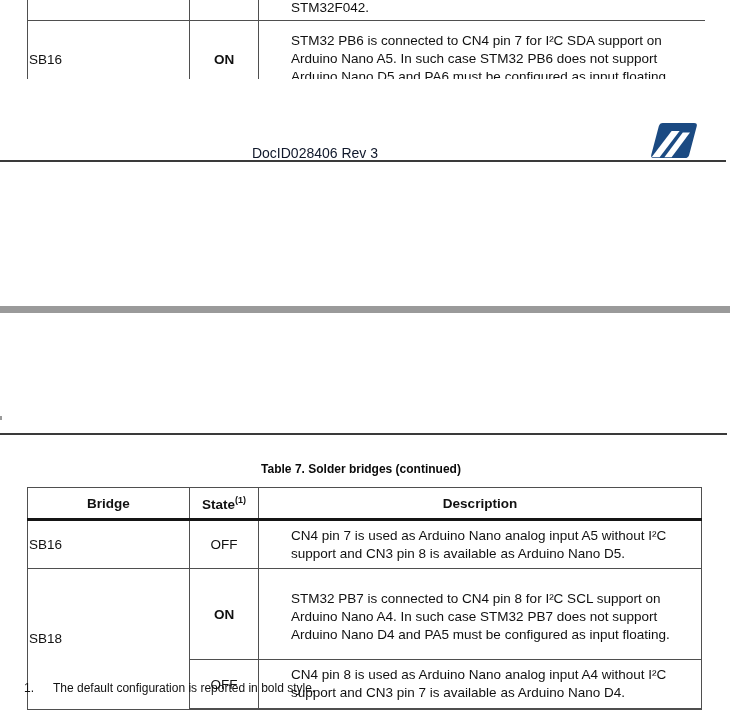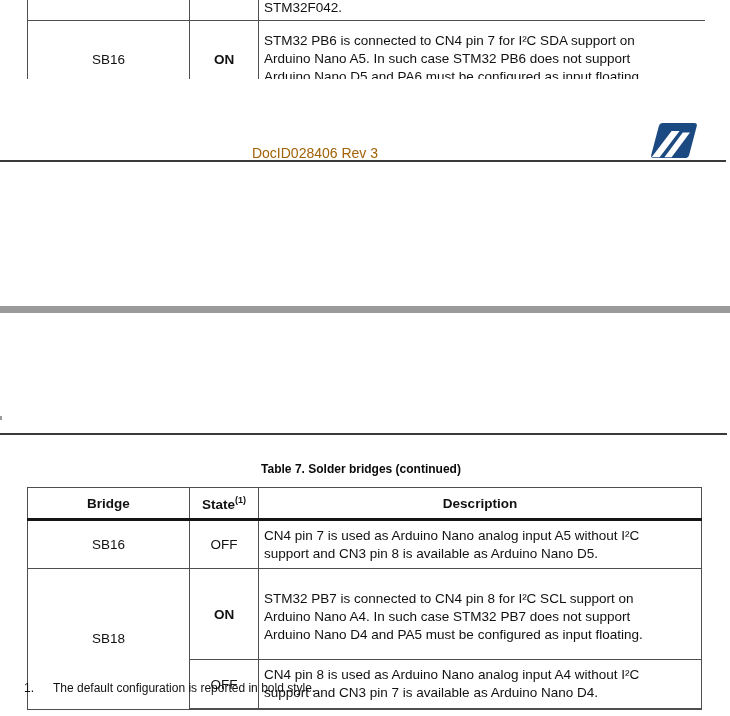--- a/index.html
+++ b/index.html
@@ -5,35 +5,35 @@
   html,body{margin:0;padding:0;background:#fff;}
   #screen{
     position:relative;width:730px;height:716px;background:#ffffff;overflow:hidden;
     font-family:"Liberation Sans","DejaVu Sans",sans-serif;color:#111;
   }
   
   table.doc-table{border-collapse:collapse;table-layout:fixed;width:675px;background:#fff;}
   table.doc-table td,table.doc-table th{
     border:1px solid #4f4f4f;font-size:13.5px;color:#111;overflow:hidden;
   }
-  .c-bridge{width:159px;text-align:center;vertical-align:middle;}
+  .c-bridge{width:159px;text-align:left;vertical-align:middle;}
   .c-state{width:66px;text-align:center;vertical-align:middle;}
   .c-desc{width:450px;text-align:left;vertical-align:middle;padding:2px 4px 2px 5px;line-height:18px;}
-  .c-desc .line{white-space:nowrap;}
+  .c-desc .line{white-space:nowrap;margin-left:27px;}
   .bold{font-weight:bold;}
   
   .p1-clip{position:absolute;left:27px;top:0;width:678px;height:79px;overflow:hidden;}
   .p1-clip table{margin-top:-31px;}
   .p1-rowA td{height:43px;}
   .p1-rowA .c-desc{vertical-align:bottom;padding-bottom:5px;line-height:15px;}
   .p1-rowB td{height:64px;}
   .p1-rowB .c-desc{vertical-align:top;padding-top:11px;}
   .p1-clip table tr:last-child td{border-bottom:2px solid #555;}
   
-  .footer-text{position:absolute;left:0;top:145px;width:630px;text-align:center;font-size:14px;color:#a16207;}
+  .footer-text{position:absolute;left:0;top:145px;width:630px;text-align:center;font-size:14px;color:#0f172a;}
   .st-logo{position:absolute;left:650px;top:122px;width:48px;height:37px;}
   .footer-rule{position:absolute;left:0;top:160px;width:726px;height:1.5px;background:#3a3a3a;}
   
   .page-gap{position:absolute;left:0;top:306px;width:730px;height:7px;background:#9a9a9a;}
   
   .edge-artifact{position:absolute;left:0;top:416px;width:2px;height:4px;background:#9a9a9a;}
   .p2-header{position:absolute;top:408px;right:28px;font-size:15px;font-weight:bold;color:#0a0a0a;white-space:nowrap;}
   .p2-rule{position:absolute;left:0;top:433px;width:727px;height:1.5px;background:#3a3a3a;}
   .table-title{position:absolute;left:0;top:462px;width:722px;text-align:center;font-size:12px;font-weight:bold;color:#0a0a0a;}
   .p2-table{position:absolute;left:27px;top:487px;}

